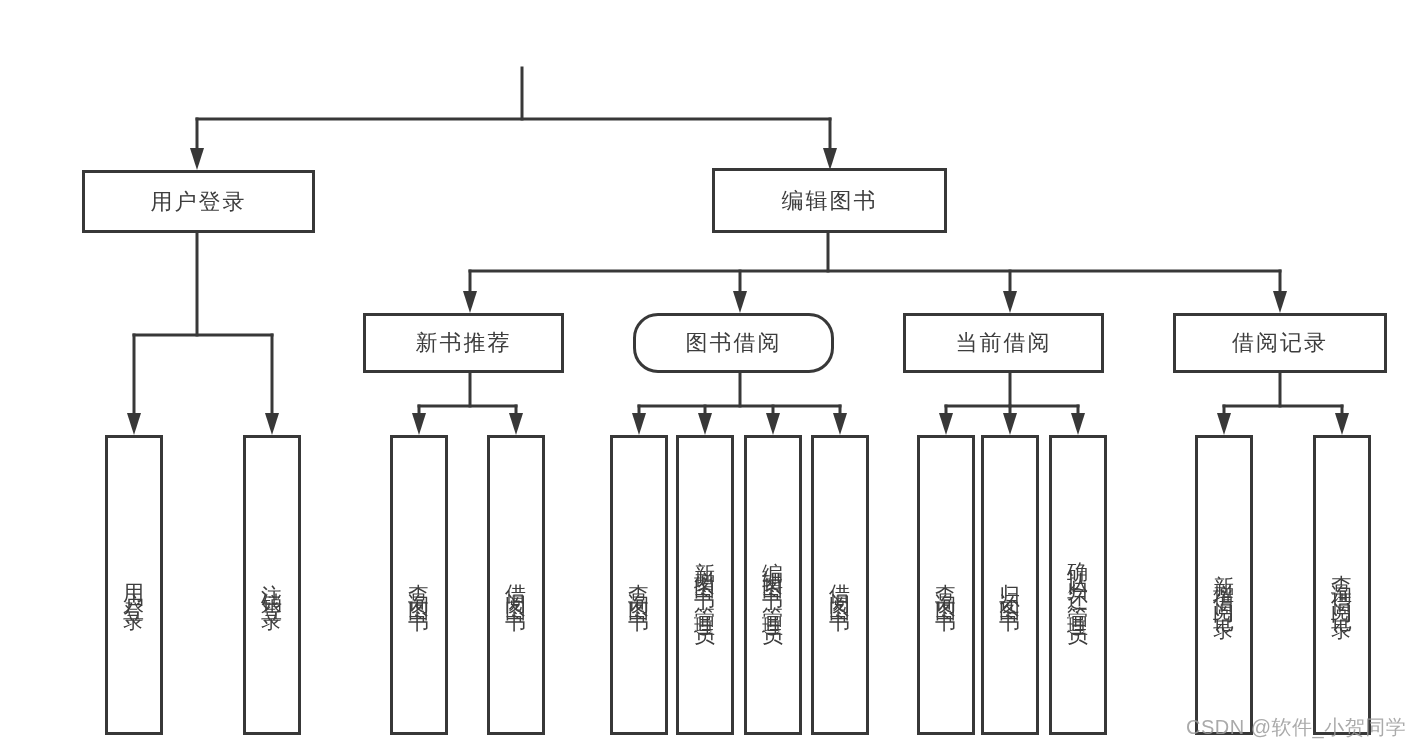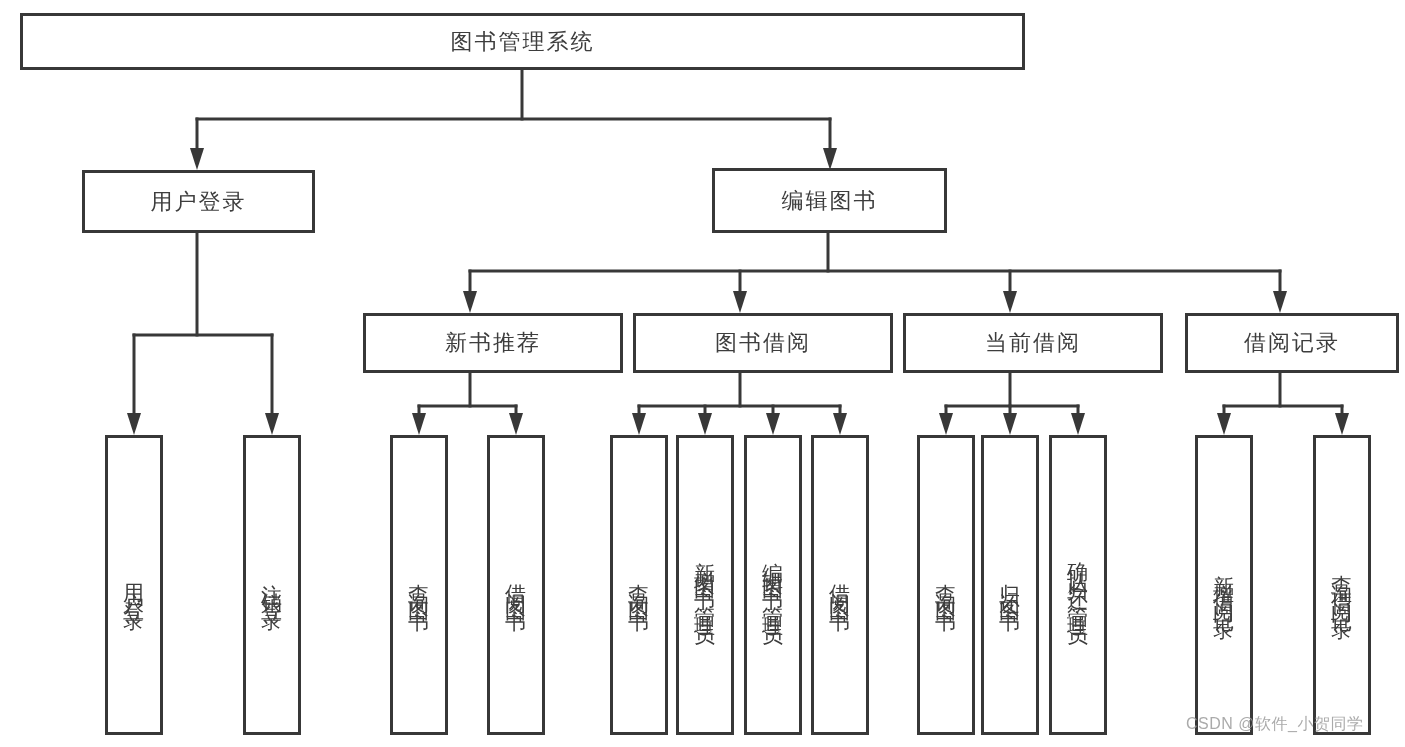--- a/index.html
+++ b/index.html
@@ -29,31 +29,31 @@
     border:3px solid var(--line);
     background:#fff;
     display:flex;align-items:center;justify-content:center;
     color:var(--text);
     font-size:22px;letter-spacing:2px;
     text-align:center;
   }
   .root-box{left:20px;top:13px;width:1005px;height:57px;}
   .l2-user{left:82px;top:170px;width:233px;height:63px;}
   .l2-book{left:712px;top:168px;width:235px;height:65px;}
-  .l3{top:313px;height:60px;width:260px;}
+  .l3{top:313px;height:60px;width:201px;}
   .leaf{
     top:435px;width:58px;height:300px;
     writing-mode:vertical-rl;
     font-size:21px;letter-spacing:9px;
     line-height:1;
     padding:4px 0;
   }
   .watermark{
     position:absolute;left:1186px;top:714px;width:215px;
-    font-size:16px;color:var(--watermark);
+    font-size:20px;color:var(--watermark);
     letter-spacing:0.5px;white-space:nowrap;
     z-index:5;
     opacity:0.85;
   }
 </style>
 </head>
 <body>
 
 <div class="canvas">
 
@@ -119,29 +119,28 @@
     <g>
       <line x1="1280" y1="373" x2="1280" y2="406"></line>
       <line x1="1224" y1="406" x2="1342" y2="406"></line>
       <line x1="1224" y1="406" x2="1224" y2="415"></line>
       <line x1="1342" y1="406" x2="1342" y2="415"></line>
       <polygon points="1217,413 1231,413 1224,435"></polygon>
       <polygon points="1335,413 1349,413 1342,435"></polygon>
     </g>
   </svg>
 
-  <div class="box root-box">图书管理系统</div>
 
   <div class="box l2-user">用户登录</div>
   <div class="box l2-book">编辑图书</div>
 
   <div class="box l3" style="left:363px;">新书推荐</div>
-  <div class="box l3" style="left:633px;">图书借阅</div>
+  <div class="box l3" style="left:633px;border-radius:25px;">图书借阅</div>
   <div class="box l3" style="left:903px;text-align:right;">当前借阅</div>
-  <div class="box l3" style="left:1173px;width:214px;margin-left:12px;">借阅记录</div>
+  <div class="box l3" style="left:1173px;width:214px;">借阅记录</div>
 
   <div class="box leaf" style="left:105px;">用户登录</div>
   <div class="box leaf" style="left:243px;">注销登录</div>
 
   <div class="box leaf" style="left:390px;">查询图书</div>
   <div class="box leaf" style="left:487px;">借阅图书</div>
 
   <div class="box leaf" style="left:610px;">查询图书</div>
   <div class="box leaf" style="left:676px;">新增图书（管理员）</div>
   <div class="box leaf" style="left:744px;">编辑图书（管理员）</div>

